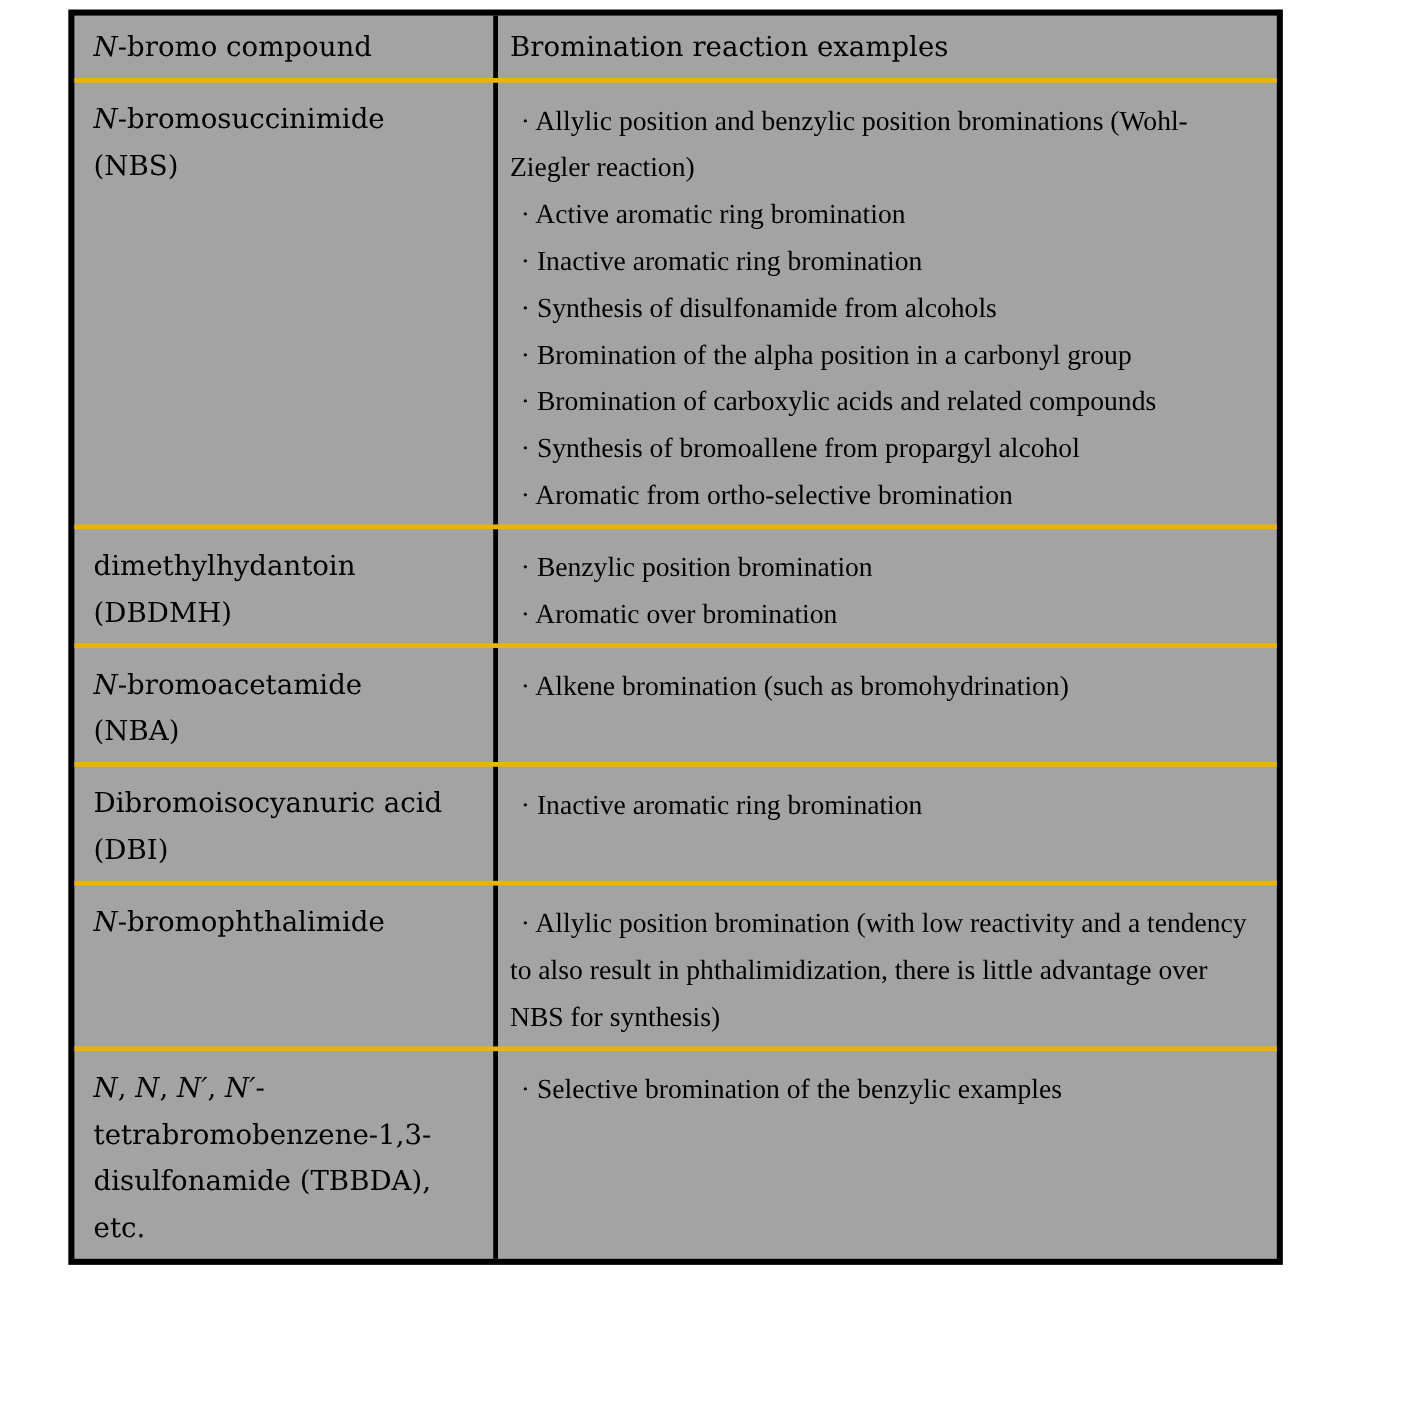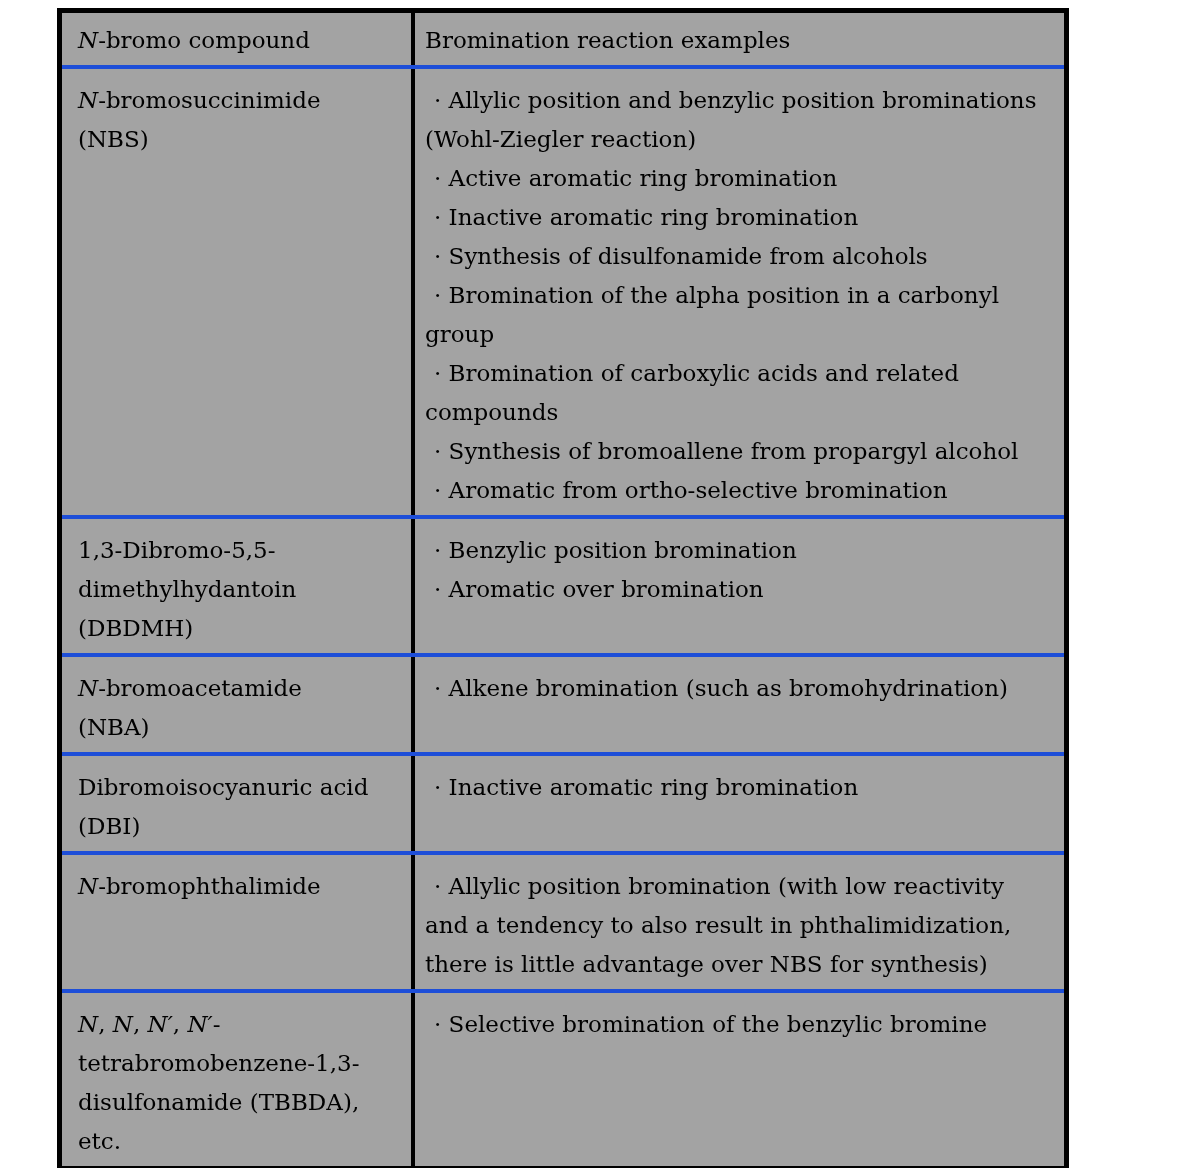--- a/index.html
+++ b/index.html
@@ -22,21 +22,21 @@
     left: 9px;
     top: 8px;
     width: 1012px;
     box-sizing: border-box;
     border: 5px solid #000000;
     background: #a3a3a3;
     margin-left: 48px;
   }
   .row {
     display: flex;
-    border-top: 4px solid #1d4ed8;
+    border-top: 4px solid #eab308;
   }
   .row.header {
     border-top: none;
   }
   .cell {
     box-sizing: border-box;
   }
   .cell-left {
     flex: 0 0 353px;
     width: 353px;
@@ -48,20 +48,21 @@
     padding: 12px 14px 5px 10px;
   }
   .row.header .cell-left,
   .row.header .cell-right {
     padding-top: 8px;
     padding-bottom: 5px;
   }
   .bullet {
     margin: 0;
     text-indent: 9px;
+    font-family: Liberation Serif, serif;
   }
   .line {
     white-space: nowrap;
   }
   .it {
     font-style: italic;
   }
 </style>
 </head>
 <body>
@@ -83,21 +84,20 @@
           <p class="bullet">· Inactive aromatic ring bromination</p>
           <p class="bullet">· Synthesis of disulfonamide from alcohols</p>
           <p class="bullet">· Bromination of the alpha position in a carbonyl group</p>
           <p class="bullet">· Bromination of carboxylic acids and related compounds</p>
           <p class="bullet">· Synthesis of bromoallene from propargyl alcohol</p>
           <p class="bullet">· Aromatic from ortho-selective bromination</p>
         </div>
       </div>
       <div class="row">
         <div class="cell cell-left">
-          <div class="line"><span>1,3-Dibromo-5,5-</span></div>
           <div class="line"><span>dimethylhydantoin</span></div>
           <div class="line"><span>(DBDMH)</span></div>
         </div>
         <div class="cell cell-right">
           <p class="bullet">· Benzylic position bromination</p>
           <p class="bullet">· Aromatic over bromination</p>
         </div>
       </div>
       <div class="row">
         <div class="cell cell-left">
@@ -126,17 +126,17 @@
         </div>
       </div>
       <div class="row">
         <div class="cell cell-left">
           <div class="line"><span class="it">N</span><span>, </span><span class="it">N</span><span>, </span><span class="it">N′</span><span>, </span><span class="it">N′</span><span>-</span></div>
           <div class="line"><span>tetrabromobenzene-1,3-</span></div>
           <div class="line"><span>disulfonamide (TBBDA),</span></div>
           <div class="line"><span>etc.</span></div>
         </div>
         <div class="cell cell-right">
-          <p class="bullet">· Selective bromination of the benzylic bromine</p>
+          <p class="bullet">· Selective bromination of the benzylic examples</p>
         </div>
       </div>
     </div>
 </div>
 
 </body></html>

